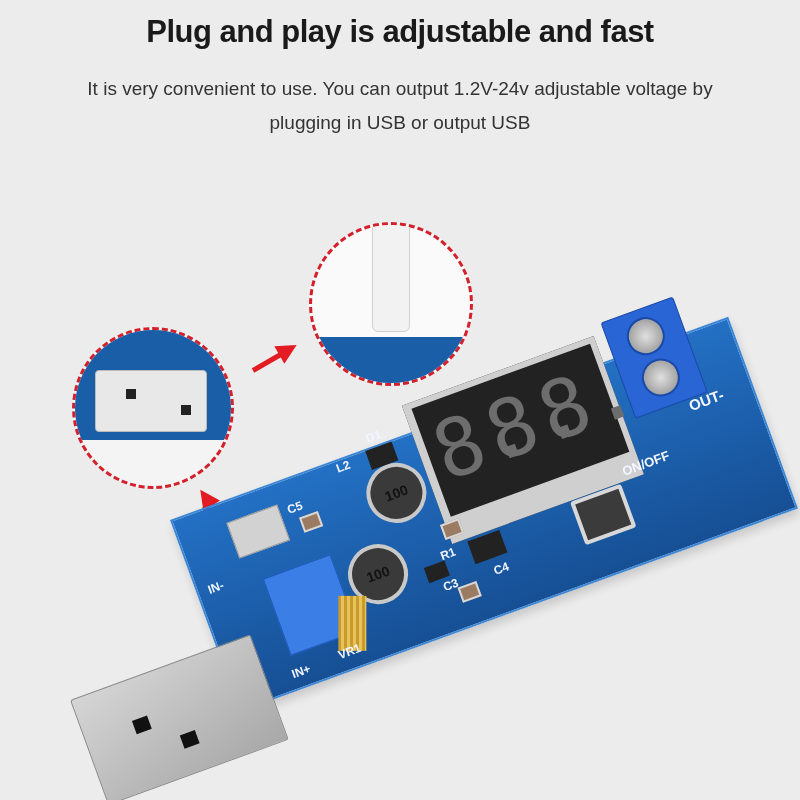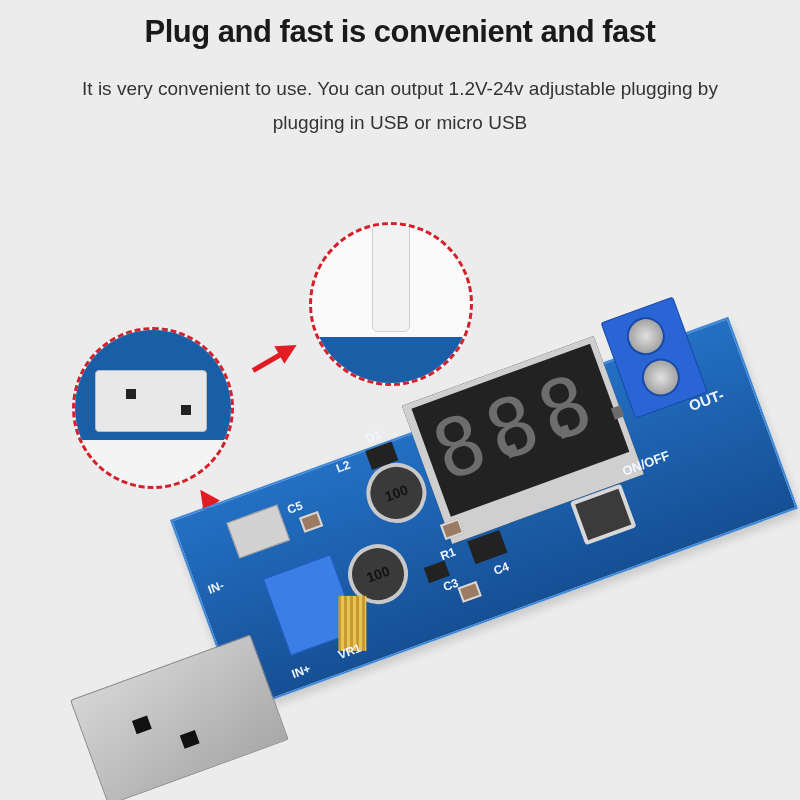--- a/index.html
+++ b/index.html
@@ -30,22 +30,22 @@
   .microusb-board{position:absolute;left:50px;top:20px;width:52px;height:36px;background:#d2d2d2;border:1px solid #9a9a9a;}
   .silk{position:absolute;color:#f2f6ff;font-size:12px;font-weight:bold;}
   .chip{position:absolute;background:#222;}
   .smd{position:absolute;background:#9b7c62;border:2px solid #d8d8d8;}
   .usb{position:absolute;left:70px;top:640px;width:190px;height:110px;background:linear-gradient(160deg,#d5d5d5,#a8a8a8);transform:rotate(-20deg);transform-origin:0 0;top:700px;border:1px solid #888;border-radius:3px;}
   .usb-hole{position:absolute;width:16px;height:14px;background:#111;}
 </style>
 </head>
 <body>
 
-<div class="headline">Plug and fast is convenient and fast</div>
-<div class="subtitle">It is very convenient to use. You can output 1.2V-24v adjustable plugging by plugging in USB or micro USB</div>
+<div class="headline">Plug and play is adjustable and fast</div>
+<div class="subtitle">It is very convenient to use. You can output 1.2V-24v adjustable voltage by plugging in USB or output USB</div>
 
 <div class="stage">
 
   <div class="callout callout-left">
     <div class="pcb-piece" style="left:0;top:0;width:160px;height:110px;"></div>
     <div class="white-conn" style="left:20px;top:40px;width:110px;height:60px;">
       <div class="slot" style="left:30px;top:18px;"></div>
       <div class="slot" style="left:85px;top:34px;"></div>
     </div>
   </div>

